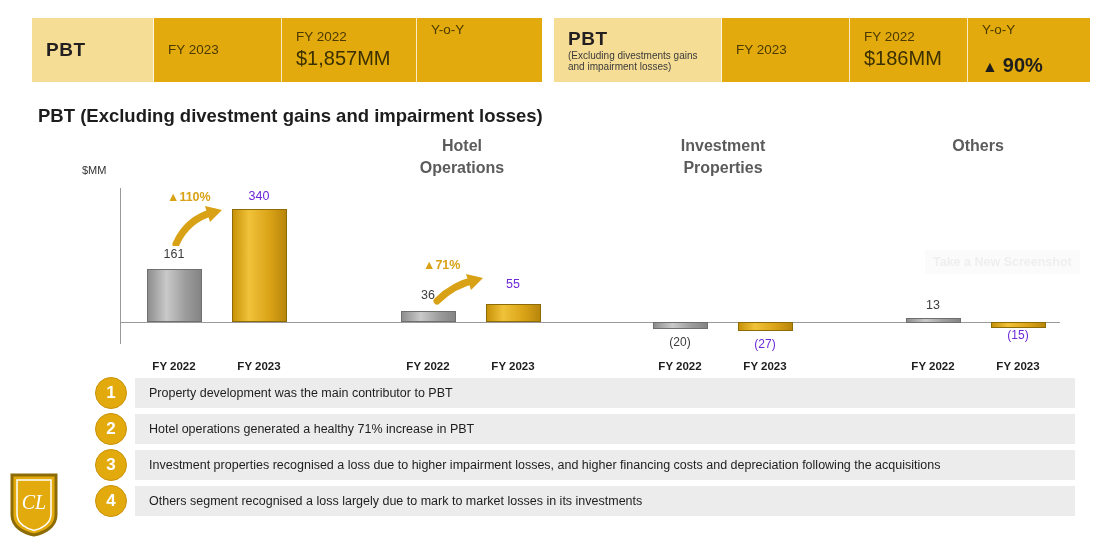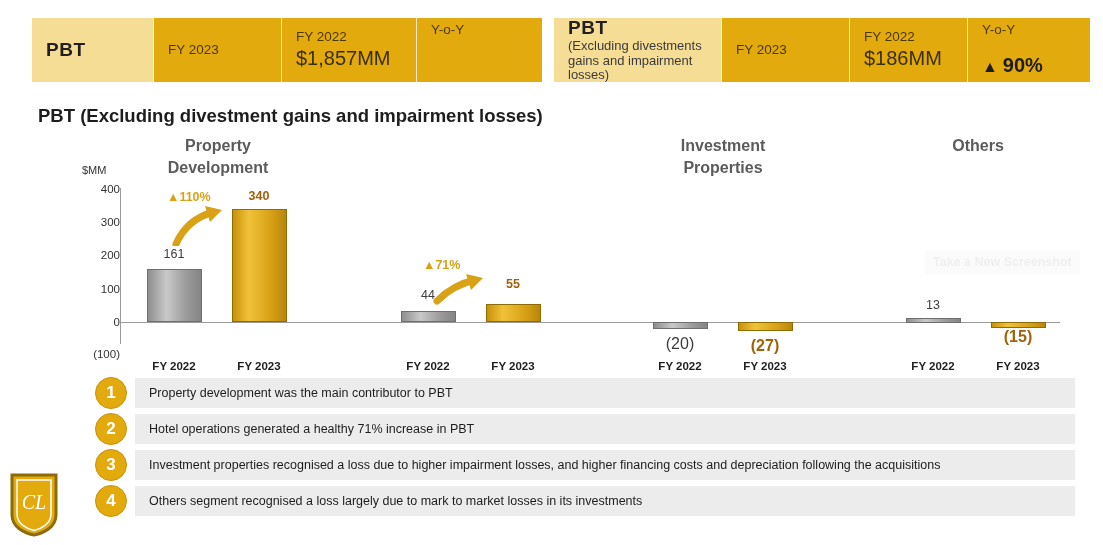--- a/index.html
+++ b/index.html
@@ -26,21 +26,21 @@
   }
   .kpi-cell:last-child { border-right:none;justify-content:space-between; }
   .kpi-label-cell {
     background:#f6dd96;
     justify-content:center;
   }
   .kpi-title {
     font-size:19px; font-weight:bold; color:#231f20;
     letter-spacing:0.5px;
   }
-  .kpi-sub { font-size:13px; color:#3a3a3a; line-height:1.15; margin-top:0; }
+  .kpi-sub { font-size:10px; color:#3a3a3a; line-height:1.15; margin-top:0; }
   .kpi-val-cell { background:#e3aa0e; }
   .kpi-small { font-size:13.5px; color:#4a3a00; line-height:1.25; }
   .kpi-big { font-size:20px; font-weight:bold; color:#1d1d1d; line-height:1.25; }
   .kpi-plain { font-size:20px; color:#3a3000; line-height:1.25; font-weight:normal;}
   .kpi-yoy { font-size:20px; font-weight:bold; color:#1d1d1d; line-height:1.25; }
   .kpi-yoy .arrow { font-size:16px; margin-right:5px; }
 
   .card1 .kpi-cell:nth-child(1){ width:122px; }
   .card1 .kpi-cell:nth-child(2){ width:128px; }
   .card1 .kpi-cell:nth-child(3){ width:135px; }
@@ -95,25 +95,25 @@
   }
   .bar.grey {
     background:linear-gradient(to right,#8e8e8e 0%, #c9c9c9 35%, #9d9d9d 70%, #848484 100%);
     border-color:#6f6f6f;
   }
   .bar.gold {
     background:linear-gradient(to right,#c89208 0%, #f0c23a 30%, #d9a216 70%, #b8860b 100%);
     border-color:#8d6c08;
   }
   .bar-value {
-    position:absolute; font-size:12.5px; font-weight:bold; color:#a16207;
+    position:absolute; font-size:12.5px; font-weight:normal; color:#6d28d9;
     text-align:center; width:80px; transform:translateX(-50%);
   }
   .bar-value.grey-val { font-weight:normal; color:#3c3c3c; }
-  .bar-value.neg { font-size:16px;text-align:center; }
+  .bar-value.neg { font-size:12px;text-align:center; }
 
   .x-label {
     position:absolute; font-size:11.5px; font-weight:bold; color:#1d1d1d;
     text-align:center; width:110px; transform:translateX(-50%);
   }
 
   .growth {
     position:absolute; font-size:12.5px; font-weight:bold; color:#d9a216;
     white-space:nowrap;
   }
@@ -190,40 +190,32 @@
         <span class="arrow">▲</span><span>90%</span>
       </div>
     </div>
   </div>
 </div>
 
 <div class="slide-title">PBT (Excluding divestment gains and impairment losses)</div>
 
 <div class="chart-area">
 
-  <div class="group-title" style="left:128px; top:3px; width:180px;">
-    <span>Property</span><br><span>Development</span>
+  <div class="group-title" style="left:372px; top:3px; width:180px;">
+    <span>Hotel</span><br><span>Operations</span>
   </div>
   <div class="group-title" style="left:633px; top:3px; width:180px;">
     <span>Investment</span><br><span>Properties</span>
   </div>
   <div class="group-title" style="left:888px; top:3px; width:180px;">
     <span>Others</span>
   </div>
 
   <div class="axis-unit">$MM</div>
 
-  <div class="y-axis-wrap">
-    <div class="y-tick" style="top:57px;">400</div>
-    <div class="y-tick" style="top:90px;">300</div>
-    <div class="y-tick" style="top:123px;">200</div>
-    <div class="y-tick" style="top:157px;">100</div>
-    <div class="y-tick" style="top:190px;">0</div>
-    <div class="y-tick" style="top:222px;">(100)</div>
-  </div>
 
   <div class="y-axis-line"></div>
 
   <div class="plot">
     <div class="zero-line" style="top:190px;"></div>
 
     <div class="bar grey" style="left:27px; top:137px; width:55px; height:53px;"></div>
     <div class="bar-value grey-val" style="left:54px; top:115px;">161</div>
 
     <div class="bar gold" style="left:112px; top:77px; width:55px; height:113px;"></div>
@@ -234,21 +226,21 @@
     </div>
     <svg class="growth-arrow-svg" style="left:52px; top:72px;" width="52" height="42" viewBox="0 0 52 42">
       <path d="M4 40 C12 22, 26 12, 42 8" stroke="#d9a216" stroke-width="7" fill="none" stroke-linecap="round"></path>
       <path d="M33 2 L50 6 L38 18 Z" fill="#d9a216"></path>
     </svg>
 
     <div class="x-label" style="left:54px; top:228px;">FY 2022</div>
     <div class="x-label" style="left:139px; top:228px;">FY 2023</div>
 
     <div class="bar grey" style="left:281px; top:179px; width:55px; height:11px;"></div>
-    <div class="bar-value grey-val" style="left:308px; top:156px;">44</div>
+    <div class="bar-value grey-val" style="left:308px; top:156px;">36</div>
 
     <div class="bar gold" style="left:366px; top:172px; width:55px; height:18px;"></div>
     <div class="bar-value" style="left:393px; top:145px;">55</div>
 
     <div class="growth" style="left:303px; top:126px;">
       <span>▲</span><span>71%</span>
     </div>
     <svg class="growth-arrow-svg" style="left:313px; top:141px;" width="52" height="34" viewBox="0 0 52 34">
       <path d="M4 28 C14 18, 28 10, 42 7" stroke="#d9a216" stroke-width="7" fill="none" stroke-linecap="round"></path>
       <path d="M33 1 L50 5 L38 17 Z" fill="#d9a216"></path>

